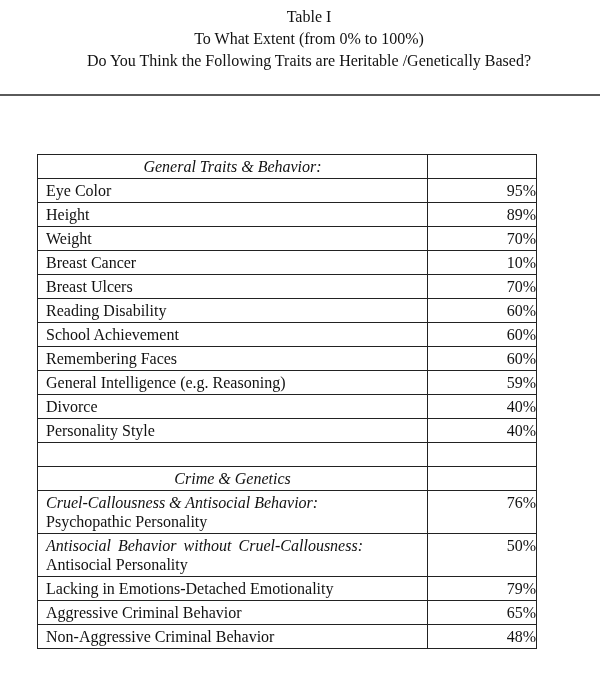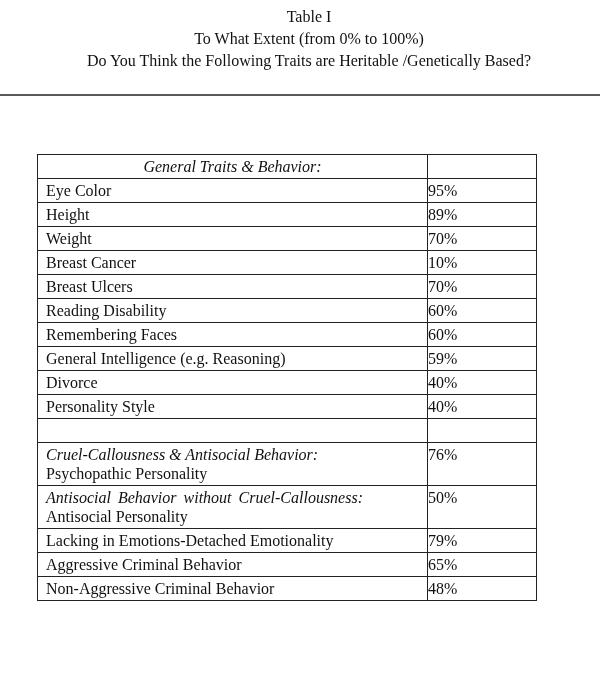--- a/index.html
+++ b/index.html
@@ -44,21 +44,21 @@
       margin-top: 34px;
     }
     table.data-table td {
       border: 1.5px solid #222222;
       padding: 2px 0 1px 8px;
       height: 20px;
       vertical-align: top;
     }
     table.data-table td.val {
       width: 108px;
-      text-align: left;
+      text-align: right;
       padding-left: 0;
     }
     table.data-table td.section {
       text-align: center;
       font-style: italic;
       padding-left: 0;
     }
     table.data-table tr.blank td { height: 20px; }
     table.data-table tr.two-line td { height: 39px; }
     .justify { text-align: justify; text-align-last: left; padding-right: 8px; font-style: italic; }
@@ -98,37 +98,45 @@
     </tr>
     <tr>
       <td>Breast Ulcers</td>
       <td class="val">70%</td>
     </tr>
     <tr>
       <td>Reading Disability</td>
       <td class="val">60%</td>
     </tr>
     <tr>
+      <td>School Achievement</td>
+      <td class="val">60%</td>
+    </tr>
+    <tr>
       <td>Remembering Faces</td>
       <td class="val">60%</td>
     </tr>
     <tr>
       <td>General Intelligence (e.g. Reasoning)</td>
       <td class="val">59%</td>
     </tr>
     <tr>
       <td>Divorce</td>
       <td class="val">40%</td>
     </tr>
     <tr>
       <td>Personality Style</td>
       <td class="val">40%</td>
     </tr>
     <tr class="blank">
       <td></td>
+      <td class="val"></td>
+    </tr>
+    <tr>
+      <td class="section">Crime &amp; Genetics</td>
       <td class="val"></td>
     </tr>
     <tr class="two-line">
       <td>
         <div class="justify">Cruel-Callousness &amp; Antisocial Behavior:</div>
         <div>Psychopathic Personality</div>
       </td>
       <td class="val">76%</td>
     </tr>
     <tr class="two-line">

